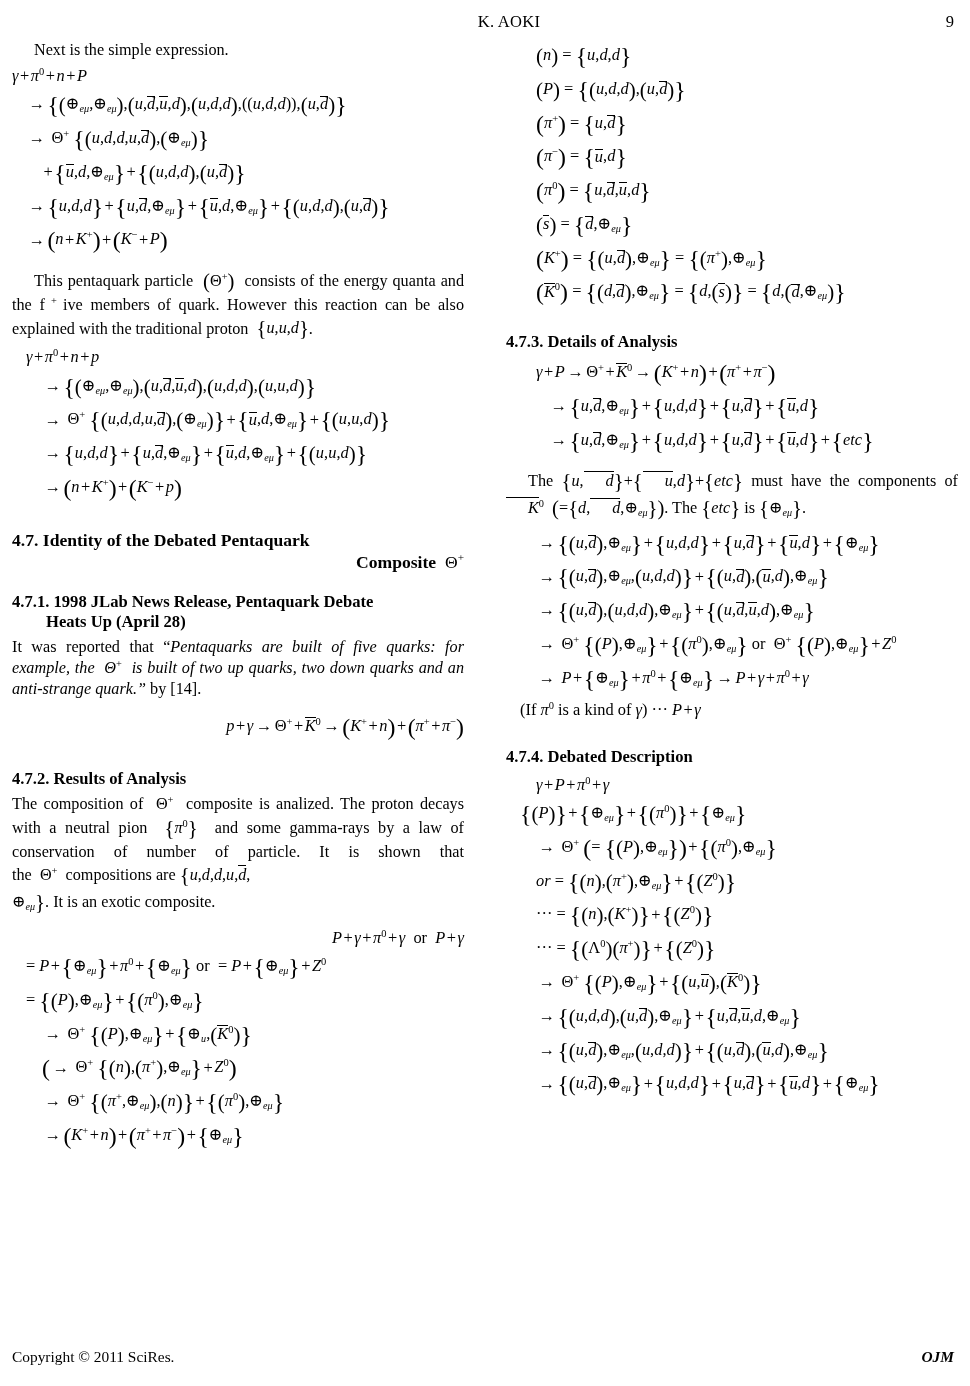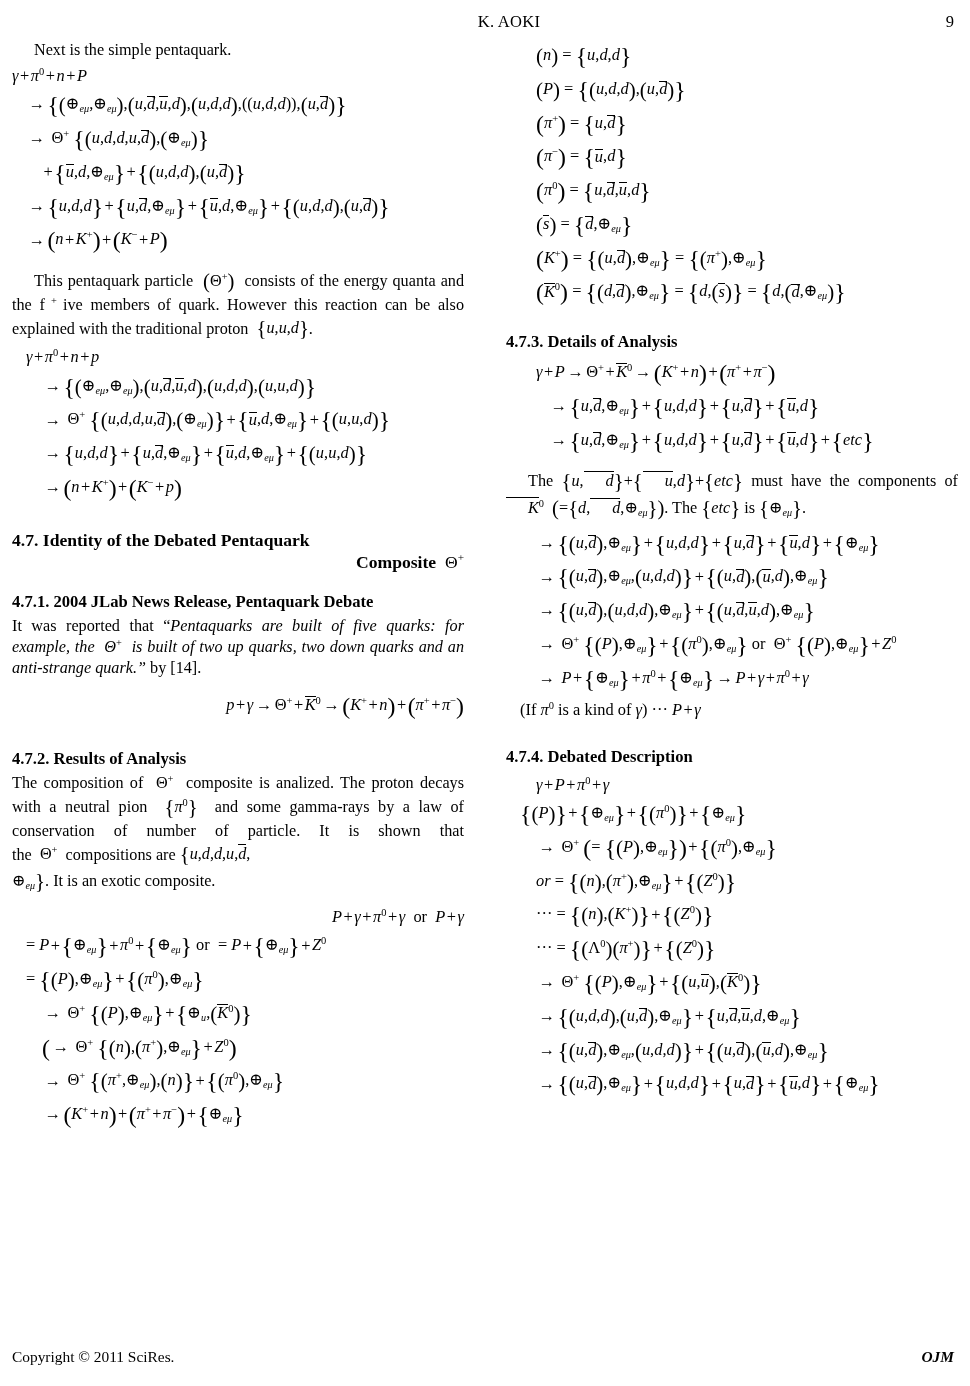--- a/index.html
+++ b/index.html
@@ -155,21 +155,21 @@
 
   <div class="runhead">
     <div class="runhead-title">K. AOKI</div>
     <div class="runhead-page">9</div>
   </div>
 
   <div class="cols">
 
     <div class="col col-left">
 
-      <p class="body indent">Next is the simple pentaquark.</p>
+      <p class="body indent">Next is the simple expression.</p>
 
       <div class="mathline">
         <span class="mi">γ</span><span class="op">+</span><span class="mi">π</span><sup class="s mu">0</sup><span class="op">+</span><span class="mi">n</span><span class="op">+</span><span class="mi">P</span>
       </div>
       <div class="mathline ind1">
         <span class="arr">→</span><span class="dlb">{</span><span class="dl">(</span>⊕<sub class="s">eμ</sub>,⊕<sub class="s">eμ</sub><span class="dl">)</span>,<span class="dl">(</span><span class="mi">u</span>,<span class="ovl">d</span>,<span class="ovl">u</span>,<span class="mi">d</span><span class="dl">)</span>,<span class="dl">(</span><span class="mi">u</span>,<span class="mi">d</span>,<span class="mi">d</span><span class="dl">)</span>,((<span class="mi">u</span>,<span class="mi">d</span>,<span class="mi">d</span>)),<span class="dl">(</span><span class="mi">u</span>,<span class="ovl">d</span><span class="dl">)</span><span class="dlb">}</span>
       </div>
       <div class="mathline ind1">
         <span class="arr">→</span> Θ<sup class="s mu">+</sup> <span class="dlb">{</span><span class="dl">(</span><span class="mi">u</span>,<span class="mi">d</span>,<span class="mi">d</span>,<span class="mi">u</span>,<span class="ovl">d</span><span class="dl">)</span>,<span class="dl">(</span>⊕<sub class="s">eμ</sub><span class="dl">)</span><span class="dlb">}</span>
       </div>
@@ -205,21 +205,22 @@
       <div class="mathline ind2">
         <span class="arr">→</span><span class="dlb">(</span><span class="mi">n</span><span class="op">+</span><span class="mi">K</span><sup class="s mu">+</sup><span class="dlb">)</span><span class="op">+</span><span class="dlb">(</span><span class="mi">K</span><sup class="s mu">−</sup><span class="op">+</span><span class="mi">p</span><span class="dlb">)</span>
       </div>
 
       <h3 class="sec big">
         <span>4.7. Identity of the Debated Pentaquark</span>
         <span class="hang"><span>Composite</span><span class="m" style="font-weight:normal">&nbsp;&nbsp;Θ<sup class="s mu">+</sup></span></span>
       </h3>
 
       <h3 class="sec">
-        <span>4.7.1. 2004 JLab News Release, Pentaquark Debate</span>
+        <span>4.7.1. 1998 JLab News Release, Pentaquark Debate</span>
+        <span class="hang">Heats Up (April 28)</span>
       </h3>
 
       <p class="body noindent">
         <span>It was reported that “</span><em>Pentaquarks are built of five quarks: for example, the</em><span class="m"><em>&nbsp;&nbsp;Θ<sup class="s mu">+</sup>&nbsp;&nbsp;</em></span><em>is built of two up quarks, two down quarks and an anti-strange quark.”</em>
         <span>by [14].</span>
       </p>
 
       <div class="mathline ctr" style="padding-top:14px;padding-bottom:12px">
         <span class="mi">p</span><span class="op">+</span><span class="mi">γ</span><span class="arr">→</span>Θ<sup class="s mu">+</sup><span class="op">+</span><span class="ovl up">K</span><sup class="s mu">0</sup><span class="arr">→</span><span class="dlb">(</span><span class="mi">K</span><sup class="s mu">+</sup><span class="op">+</span><span class="mi">n</span><span class="dlb">)</span><span class="op">+</span><span class="dlb">(</span><span class="mi">π</span><sup class="s mu">+</sup><span class="op">+</span><span class="mi">π</span><sup class="s mu">−</sup><span class="dlb">)</span>
       </div>

